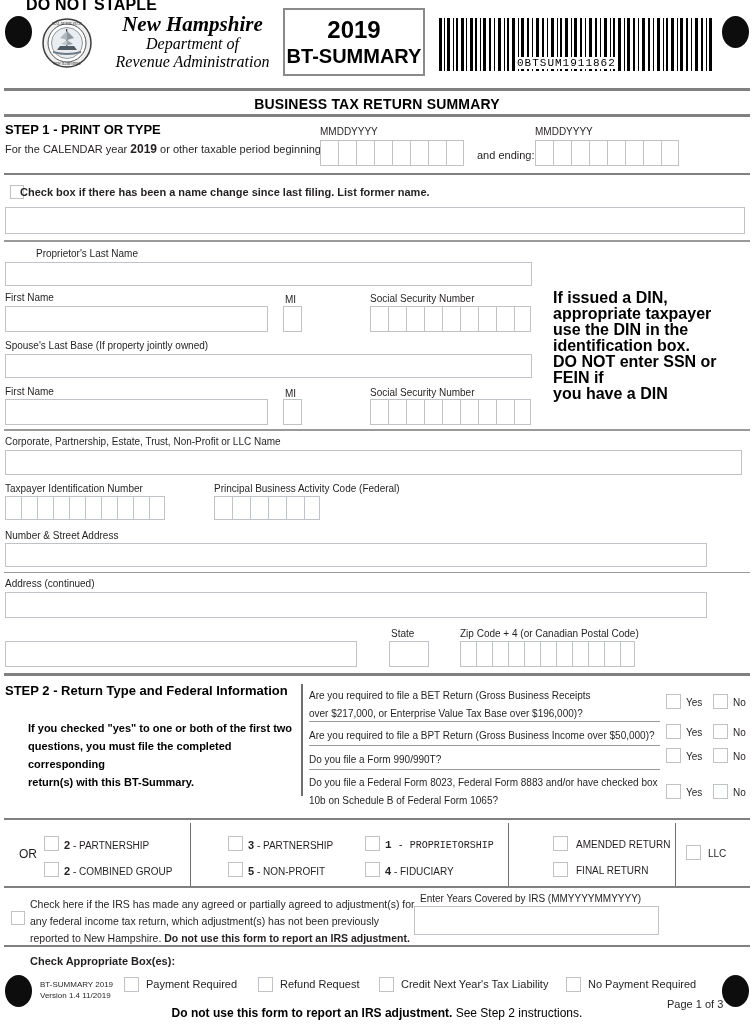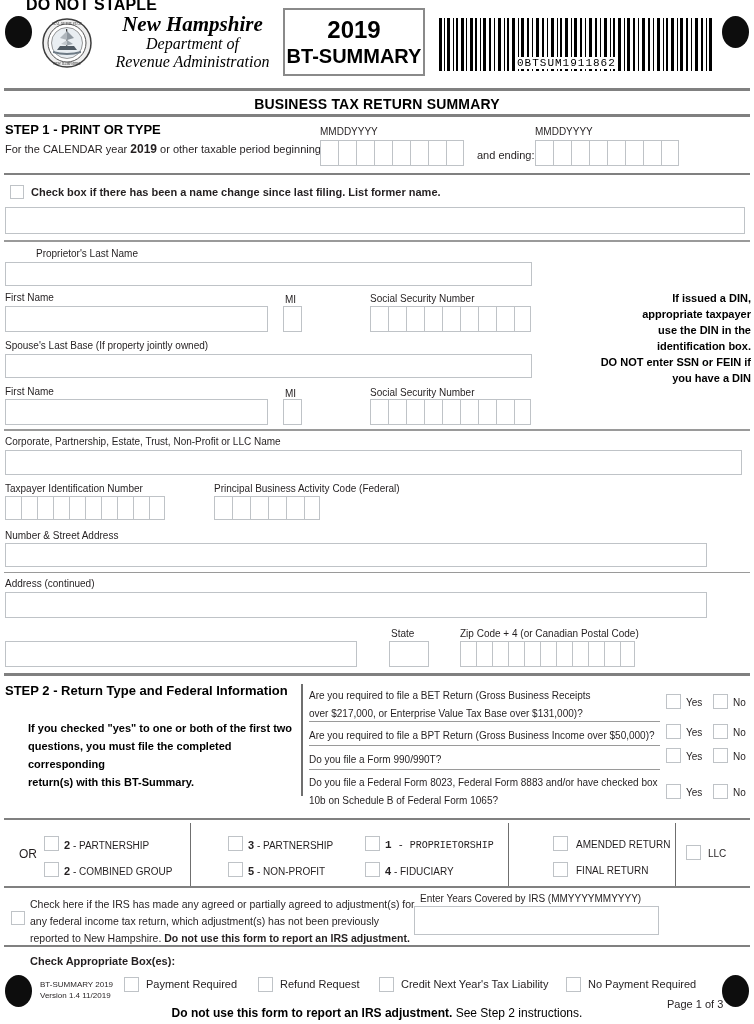--- a/index.html
+++ b/index.html
@@ -254,21 +254,21 @@
       <i style="width:18px"></i>
     <i style="width:18px"></i>
       <i style="width:18px"></i>
       <i style="width:18px"></i>
       <i style="width:18px"></i>
   </div>
 
   <div class="rule" style="left:4px;top:173px;width:746px;height:2px;"></div>
 
   <div class="cbox" style="left:10px;top:185px;width:14px;height:14px;"></div>
-  <div class="abs lbl bold" style="left:31px;top:186px;font-size:11px;">Check box if there has been a name change since last filing.  List former name.</div>
+  <div class="abs lbl bold" style="left:20px;top:186px;font-size:11px;">Check box if there has been a name change since last filing.  List former name.</div>
   <div class="ibox" style="left:5px;top:207px;width:740px;height:27px;"></div>
 
   <div class="thinrule" style="left:4px;top:240px;width:746px;height:2px;"></div>
 
   <div class="abs lbl" style="left:5px;top:248px;margin-left:31px;">Proprietor's Last Name</div>
   <div class="ibox" style="left:5px;top:262px;width:527px;height:24px;"></div>
 
   <div class="abs lbl" style="left:5px;top:292px;">First Name</div>
   <div class="ibox" style="left:5px;top:306px;width:263px;height:26px;"></div>
   <div class="abs lbl" style="left:285px;top:294px;">MI</div>
@@ -299,21 +299,21 @@
       <i style="width:18px"></i>
       <i style="width:18px"></i>
       <i style="width:18px"></i>
       <i style="width:18px"></i>
     <i style="width:18px"></i>
       <i style="width:18px"></i>
       <i style="width:18px"></i>
       <i style="width:17px"></i>
   </div>
 
-  <div class="abs" style="left:553px;top:290px;width:198px;text-align:right;font-size:11px;font-weight:bold;line-height:16px;">
+  <div class="abs" style="left:553px;top:290px;width:198px;text-align:left;font-size:16px;font-weight:bold;line-height:16px;">
     <div>If issued a DIN,</div>
     <div>appropriate taxpayer</div>
     <div>use the DIN in the</div>
     <div>identification box.</div>
     <div>DO NOT enter SSN or FEIN if</div>
     <div>you have a DIN</div>
   </div>
 
   <div class="thinrule" style="left:4px;top:429px;width:746px;height:2px;"></div>
 
@@ -376,21 +376,21 @@
   <div class="abs" style="left:28px;top:719px;width:275px;font-size:11px;font-weight:bold;line-height:18px;">
     <div>If  you checked "yes" to one or both of the first two</div>
     <div>questions, you must file the completed corresponding</div>
     <div>return(s) with this BT-Summary.</div>
   </div>
 
   <div class="abs" style="left:301px;top:684px;width:2px;height:112px;background:#6f6f6f;"></div>
 
   <div class="abs lbl" style="left:309px;top:687px;width:350px;line-height:18px;">
     <div>Are you required to file a BET Return (Gross Business Receipts</div>
-    <div>over $217,000, or Enterprise Value Tax Base over $131,000)?</div>
+    <div>over $217,000, or Enterprise Value Tax Base over $196,000)?</div>
   </div>
   <div class="cbox" style="left:666px;top:694px;width:15px;height:15px;"></div>
   <div class="abs lbl" style="left:686px;top:697px;">Yes</div>
   <div class="cbox" style="left:713px;top:694px;width:15px;height:15px;"></div>
   <div class="abs lbl" style="left:733px;top:697px;">No</div>
   <div class="abs" style="left:309px;top:721px;width:351px;height:1px;background:#9a9a9a;"></div>
 
   <div class="abs lbl" style="left:309px;top:727px;width:355px;line-height:18px;">
     <div>Are you required to file a BPT Return (Gross Business Income over $50,000)?</div>
   </div>

